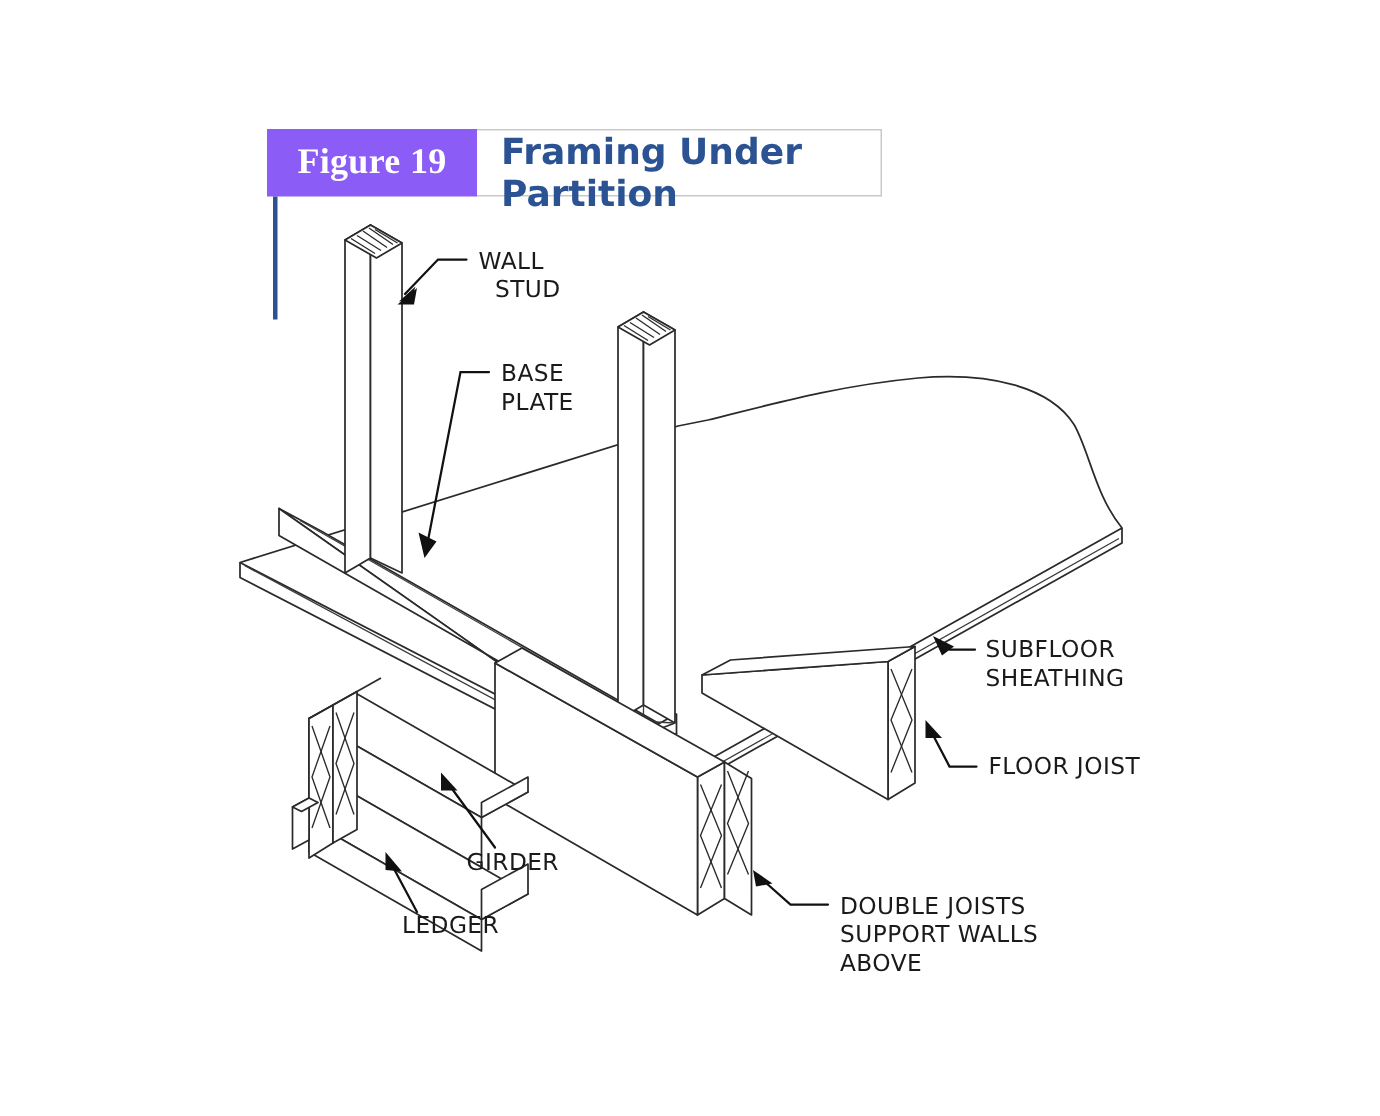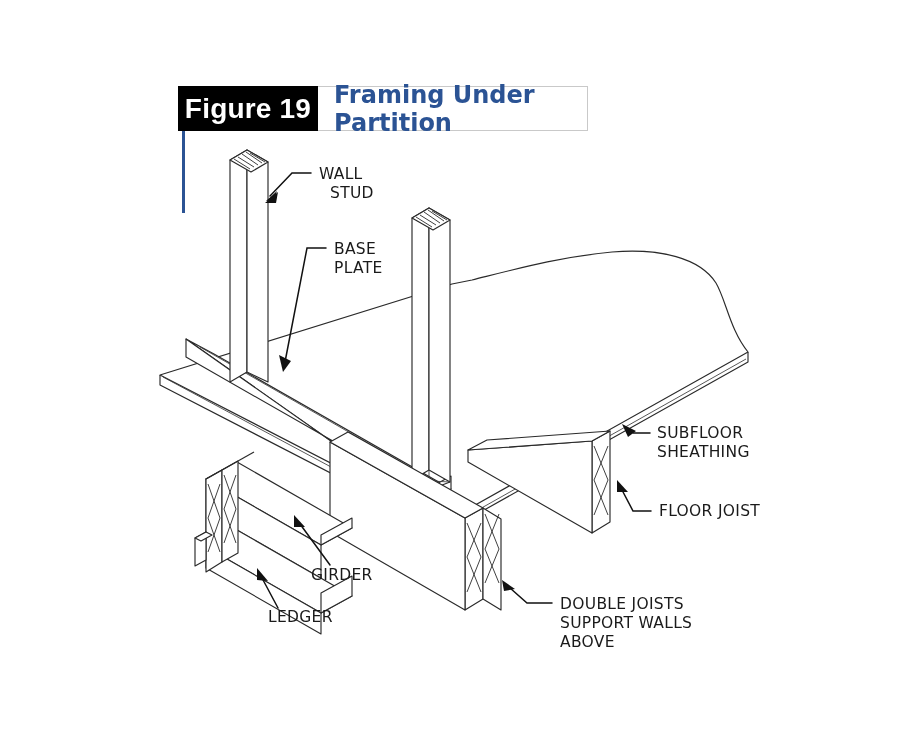--- a/index.html
+++ b/index.html
@@ -25,40 +25,39 @@
     position: absolute;
     left: 178px;
     top: 86px;
     width: 410px;
     height: 45px;
     display: flex;
     align-items: stretch;
     box-sizing: border-box;
   }
   #figure-tag {
-    background: #000000;
+    background: #8b5cf6;
     color: #ffffff;
     width: 140px;
     display: flex;
     align-items: center;
     justify-content: center;
-    font-family: Liberation Sans, sans-serif;
+    font-family: Liberation Serif, serif;
     font-weight: bold;
-    font-size: 28px;
+    font-size: 24px;
     letter-spacing: 0.2px;
     box-sizing: border-box;
   }
   #figure-title {
     flex: 1;
     background: #ffffff;
     border: 1px solid #c9c9c9;
     border-left: none;
     color: #2b5394;
     display: flex;
-    align-items: center;
     padding-left: 16px;
     font-family: "DejaVu Sans", sans-serif;
     font-weight: bold;
     font-size: 24px;
     box-sizing: border-box;
   }
   #title-rule {
     position: absolute;
     left: 182px;
     top: 131px;

